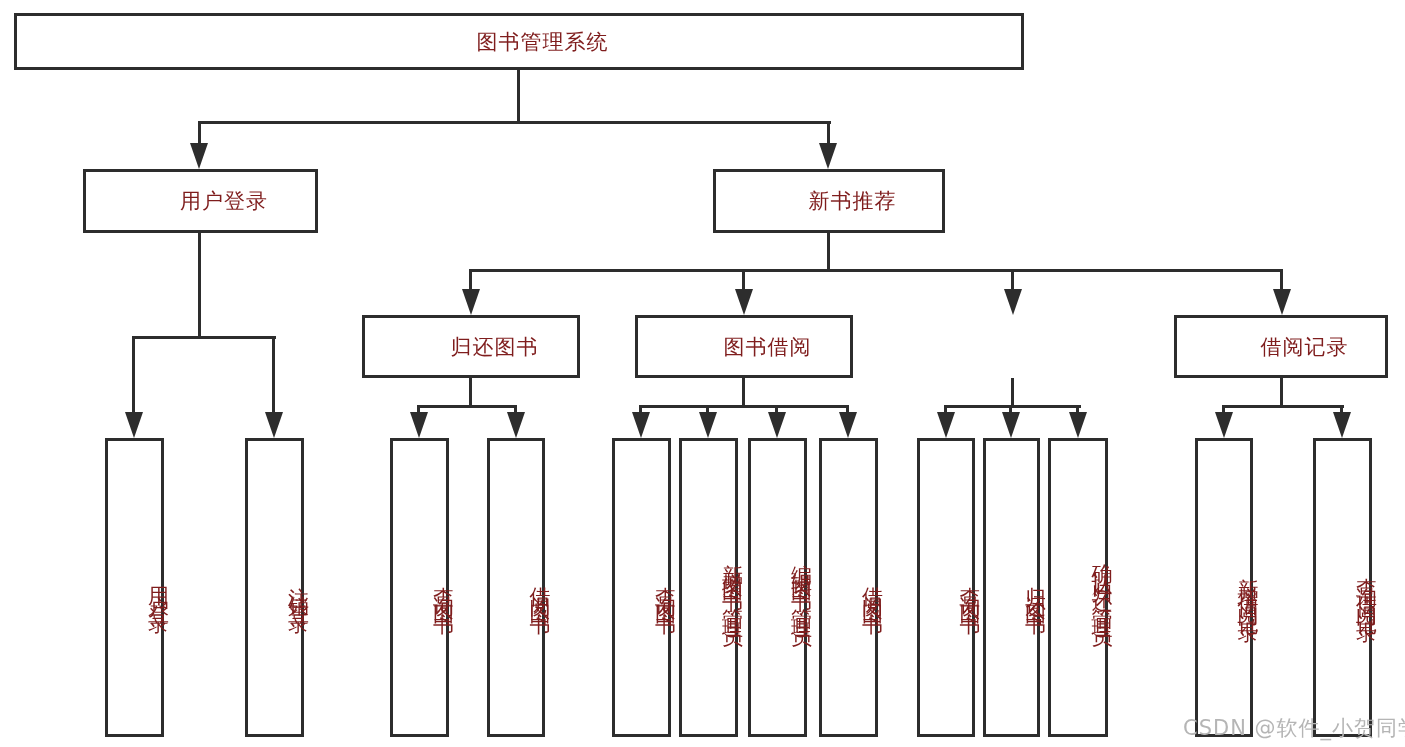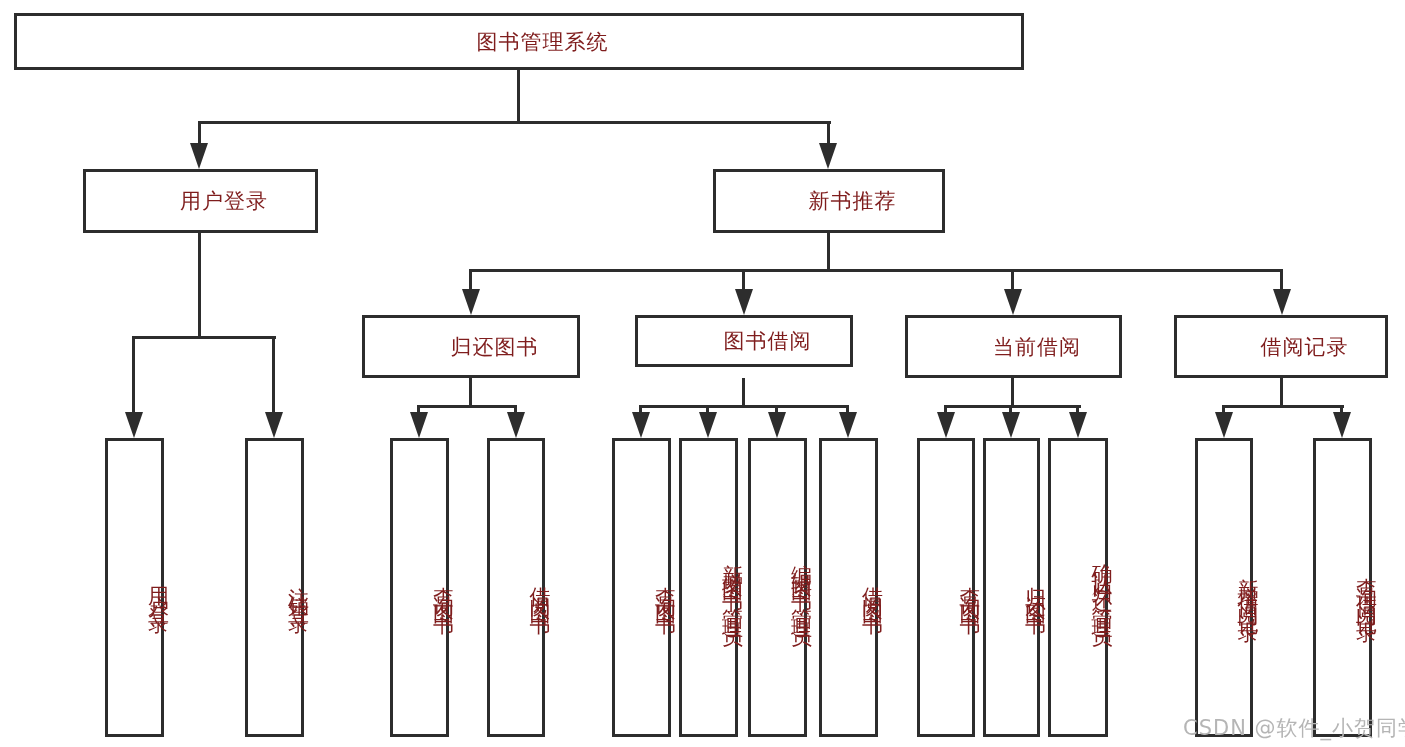--- a/index.html
+++ b/index.html
@@ -56,22 +56,21 @@
 <body>
 
 <div id="canvas">
 
   <div class="node" style="left:14px; top:13px; width:1010px; height:57px">图书管理系统</div>
 
   <div class="node" style="left:83px; top:169px; width:235px; height:64px">用户登录</div>
   <div class="node" style="left:713px; top:169px; width:232px; height:64px">新书推荐</div>
 
   <div class="node" style="left:362px; top:315px; width:218px; height:63px">归还图书</div>
-  <div class="node" style="left:635px; top:315px; width:218px; height:52px">图书借阅</div>
-  <div class="node" style="left:905px; top:315px; width:217px; height:63px">当前借阅</div>
+  <div class="node" style="left:635px; top:315px; width:218px; height:63px">图书借阅</div>
   <div class="node" style="left:1174px; top:315px; width:214px; height:63px">借阅记录</div>
 
   <div class="node leaf" style="left:105px; top:438px; width:59px; height:299px">用户登录</div>
   <div class="node leaf" style="left:245px; top:438px; width:59px; height:299px">注销登录</div>
 
   <div class="node leaf" style="left:390px; top:438px; width:59px; height:299px">查询图书</div>
   <div class="node leaf" style="left:487px; top:438px; width:58px; height:299px">借阅图书</div>
 
   <div class="node leaf" style="left:612px; top:438px; width:59px; height:299px">查询图书</div>
   <div class="node leaf" style="left:679px; top:438px; width:59px; height:299px">新增图书（管理员）</div>

